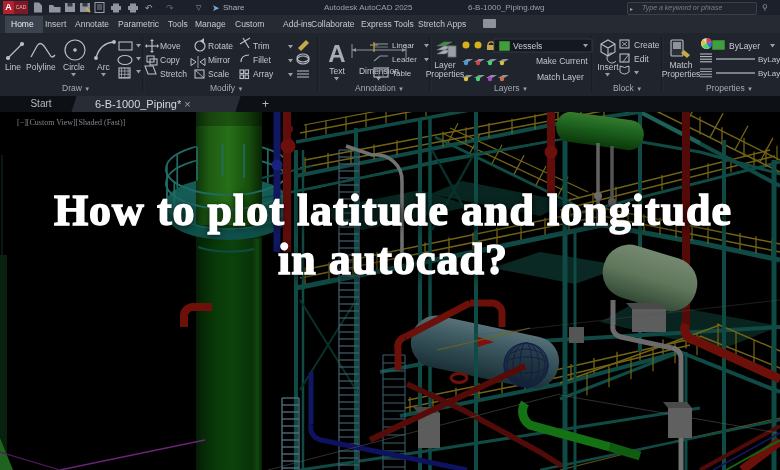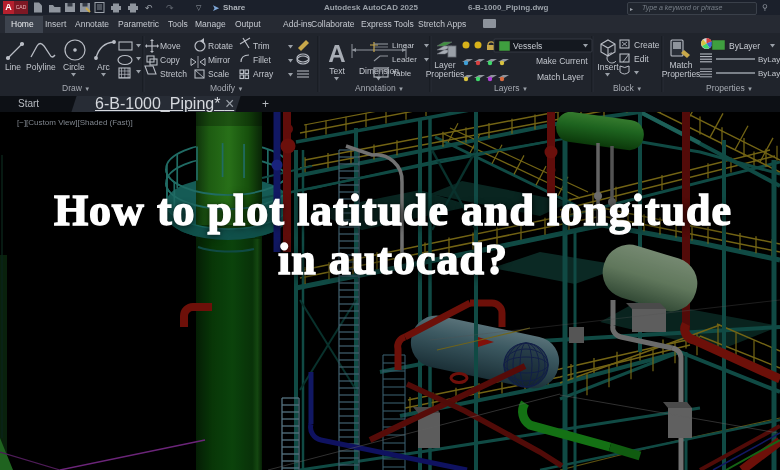--- a/index.html
+++ b/index.html
@@ -1,40 +1,40 @@
 <!DOCTYPE html>
 <html><head><meta charset="utf-8">
 <style>
 html,body{margin:0;padding:0;background:#000;}
 #app{position:relative;width:780px;height:470px;overflow:hidden;font-family:"Liberation Sans",sans-serif;background:#000;}
 .abs{position:absolute;}
 
 #titlebar{left:0;top:0;width:780px;height:15px;background:#1b202b;border-bottom:1px solid #11141b;}
-.tbtxt{position:absolute;top:3px;font-size:8px;color:#9aa0a8;font-weight:bold;}
+.tbtxt{position:absolute;top:3px;font-size:8px;color:#9aa0a8;}
 #logoA{position:absolute;left:3px;top:1px;width:11px;height:13px;background:#b5202e;color:#fff;font-weight:bold;font-size:9px;text-align:center;line-height:13px;}
 #logoCAD{position:absolute;left:14px;top:1px;width:14px;height:13px;background:#7d1824;color:#e8b6ba;font-size:5px;text-align:center;line-height:13px;}
 .arrow{position:absolute;top:4px;font-size:9px;color:#9aa0a8;line-height:8px;}
 #search{position:absolute;left:627px;top:2px;width:128px;height:11px;background:#20252e;border:1px solid #3a404a;border-radius:2px;}
 #search .ph{position:absolute;left:14px;top:1px;font-size:7px;font-style:italic;color:#79808a;}
 
 #menubar{left:0;top:15px;width:780px;height:18px;background:#262a33;}
 .mtab{position:absolute;top:15px;height:18px;font-size:8.5px;color:#c6cad1;line-height:18px;}
 #hometab{position:absolute;left:5px;top:16px;width:38px;height:17px;background:#3d434e;}
 
 #ribbon{left:0;top:33px;width:780px;height:63px;background:#20242c;}
 .plabel{position:absolute;top:83px;font-size:8.5px;color:#a7abb3;}
 .dd{color:#9aa0a8;font-size:6px;}
 
 #docbar{left:0;top:96px;width:780px;height:16px;background:#0d1015;}
-#starttab{position:absolute;left:18px;top:96px;width:46px;height:16px;font-size:10px;color:#b6bac0;line-height:16px;}
+#starttab{position:absolute;left:18px;top:96px;width:46px;height:16px;font-size:10px;color:#b6bac0;text-align:center;line-height:16px;}
 #filetab{position:absolute;left:74px;top:96px;width:164px;height:16px;background:#272c35;transform:skewX(-18deg);}
-#filetxt{position:absolute;left:95px;top:96px;width:160px;font-size:16px;color:#d6d9de;line-height:16px;text-decoration:underline;}
+#filetxt{position:absolute;left:95px;top:96px;width:160px;font-size:11px;color:#d6d9de;line-height:16px;}
 
 #vp{left:0;top:112px;width:780px;height:358px;background:#010101;overflow:hidden;}
-#vplabel{position:absolute;left:17px;top:6px;font-size:8px;color:#7f858d;}
+#vplabel{position:absolute;left:17px;top:6px;font-size:8px;color:#7f858d;font-family:Liberation Serif, serif;}
 
 #headline{position:absolute;left:3px;top:75px;width:780px;text-align:center;
   font-family:"Liberation Serif",serif;font-weight:bold;font-size:44px;line-height:48.5px;
   color:#fff;letter-spacing:1.0px;-webkit-text-stroke:1.4px #fff;
   text-shadow:0 2px 8px rgba(0,0,0,0.85),0 0 3px rgba(0,0,0,0.6);}
 </style></head>
 <body>
 <div id="app">
 
   <div class="abs" id="titlebar"></div>
@@ -69,21 +69,21 @@
   <div class="arrow" style="left:762px;color:#8d939c;font-size:8px">⚲</div>
 
   <div class="abs" id="menubar"></div>
   <div id="hometab"></div>
   <div class="mtab" style="left:11px;color:#eceef1">Home</div>
   <div class="mtab" style="left:45px">Insert</div>
   <div class="mtab" style="left:75px">Annotate</div>
   <div class="mtab" style="left:118px">Parametric</div>
   <div class="mtab" style="left:168px">Tools</div>
   <div class="mtab" style="left:195px">Manage</div>
-  <div class="mtab" style="left:235px">Output</div>
+  <div class="mtab" style="left:235px">Custom</div>
   <div class="mtab" style="left:283px">Add-ins</div>
   <div class="mtab" style="left:311px">Collaborate</div>
   <div class="mtab" style="left:361px">Express Tools</div>
   <div class="mtab" style="left:418px">Stretch Apps</div>
   <div style="position:absolute;left:483px;top:19px;width:13px;height:9px;background:#8d939c;border-radius:1px;"></div>
 
   <div class="abs" id="ribbon"></div>
   <div id="ribbonicons" class="abs" style="left:0;top:33px;width:780px;height:63px">
       <svg width="780" height="63" viewBox="0 0 780 63" style="position:absolute;left:0;top:0">
 <line x1="143" y1="3" x2="143" y2="59" stroke="#13161c" stroke-width="1"></line>

